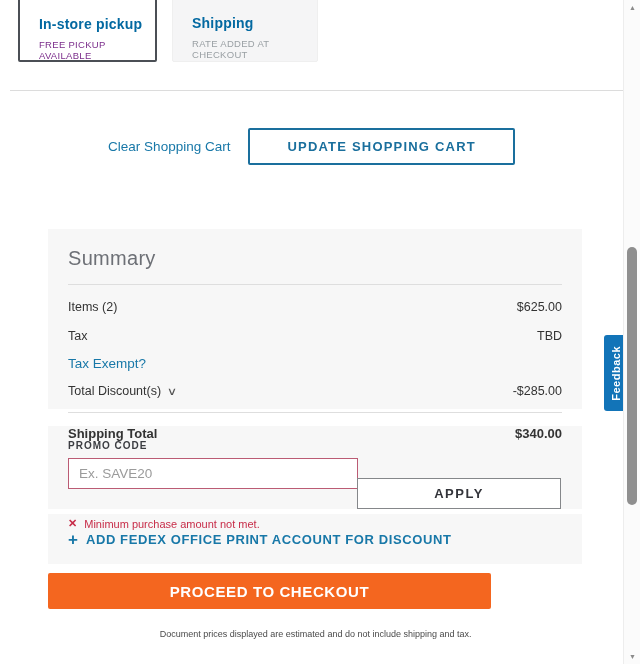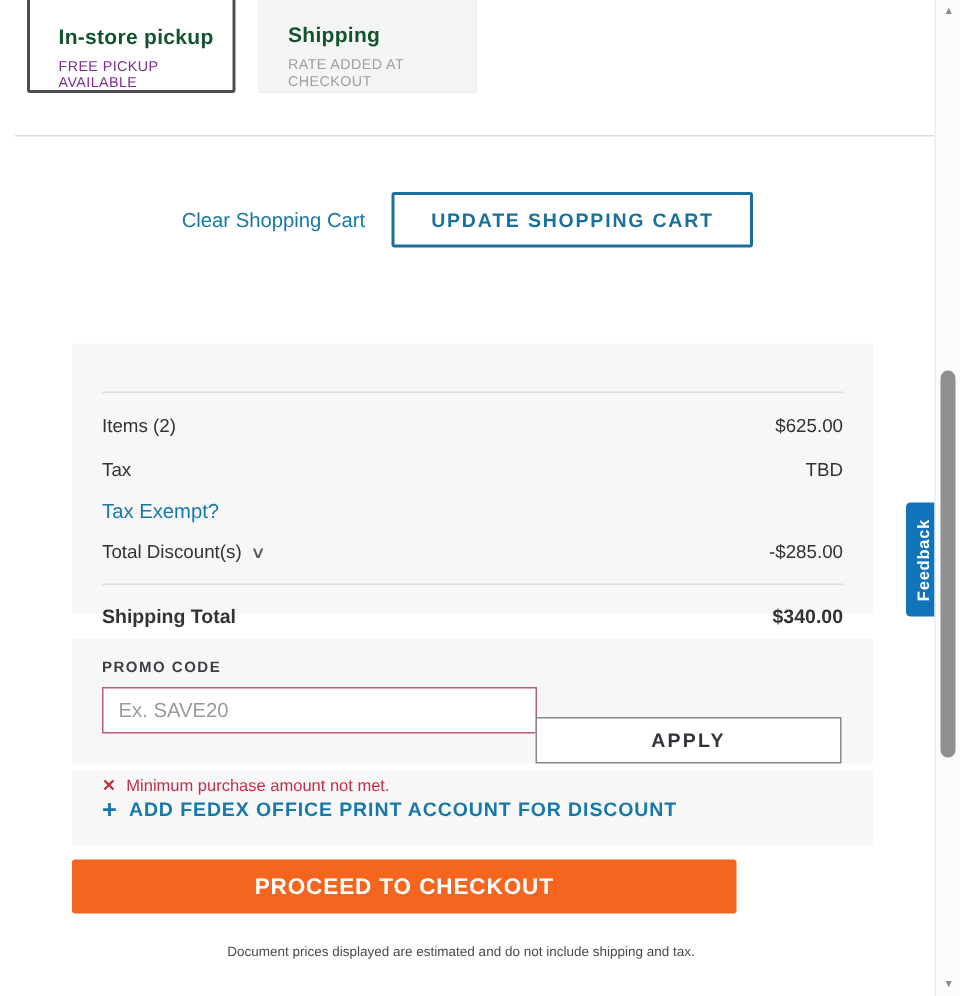--- a/index.html
+++ b/index.html
@@ -11,32 +11,32 @@
     -webkit-font-smoothing: antialiased;
   }
   .page { position: relative; width: 640px; height: 664px; }
   .content { position: absolute; top: 0; left: 0; width: 623px; height: 664px; }
 
   
   .tabs { display: flex; gap: 15px; margin-left: 18px; }
   .fcard { box-sizing: border-box; height: 68px; margin-top: -6px; padding: 20px 0 0 19px; border-radius: 2px; }
   .fcard.selected { width: 139px; background: #fff; border: 2px solid #4b4f55; }
   .fcard.unselected { width: 146px; background: #f5f5f6; border: 1px solid #efefef; }
-  .fcard-title { font-size: 14px; font-weight: bold; color: #14532d; letter-spacing: .2px; }
+  .fcard-title { font-size: 14px; font-weight: bold; color: #0369a1; letter-spacing: .2px; }
   .fcard-sub { margin-top: 7px; font-size: 9.5px; letter-spacing: .3px; font-weight: 500; }
   .fcard.selected .fcard-sub { color: var(--purple); }
   .fcard.unselected .fcard-sub { color: #9aa0a4; }
 
   .top-divider { border: none; border-top: 1px solid #dcdcdc; margin: 28px 0 0 10px; }
 
   
   .actions { margin-top: 37px; display: flex; align-items: center; justify-content: center; gap: 18px; }
   .link { color: var(--accent-blue); font-size: 13.5px; cursor: pointer; text-decoration: none; }
   .btn-outline-blue {
-    box-sizing: border-box; height: 37px; padding: 0 24px;
+    box-sizing: border-box; height: 37px; padding: 0 37px;
     background: #fff; border: 2px solid #1a6f9d; border-radius: 2px;
     color: #1a6f9d; font-size: 13px; font-weight: bold; letter-spacing: 1.2px;
     font-family: "Liberation Sans", sans-serif; cursor: pointer;
   }
 
   
   .panel { box-sizing: border-box; width: 534px; margin-left: 48px; background: #f7f7f7; }
   .panel-summary { margin-top: 64px; padding: 18px 20px 16px 20px; height: 180px; }
   .summary-title { font-size: 20px; color: #6d7076; letter-spacing: .3px; }
   .sum-divider { border: none; border-top: 1px solid #dedede; margin: 14px 0 0 0; }
@@ -72,21 +72,21 @@
   .plus { color: var(--accent-blue); font-size: 17px; font-weight: bold; margin-right: 8px; line-height: 1; }
   .acct-label { color: var(--accent-blue); font-size: 13px; font-weight: bold; letter-spacing: .6px; }
 
   
   .checkout-btn {
     display: block; box-sizing: border-box; width: 443px; height: 36px; margin: 9px 0 0 48px;
     background: var(--orange); border: none; border-radius: 2px;
     color: #fff; font-size: 15px; font-weight: bold; letter-spacing: .6px;
     font-family: "Liberation Sans", sans-serif; cursor: pointer;
   }
-  .footnote { margin: 18px auto 0 auto; width: 320px; text-align: left; font-size: 9px; line-height: 1.6; color: #4a4a4a; }
+  .footnote { margin: 18px auto 0 auto; width: 320px; text-align: right; font-size: 9px; line-height: 1.6; color: #4a4a4a; }
 
   
   .feedback {
     position: absolute; top: 335px; right: 13px; width: 23px; height: 76px;
     background: var(--feedback-blue); border-radius: 3px 0 0 3px;
     display: flex; align-items: center; justify-content: center; cursor: pointer;
   }
   .feedback span {
     writing-mode: vertical-rl; transform: rotate(180deg);
     color: #fff; font-size: 11px; font-weight: bold; letter-spacing: .5px;
@@ -117,20 +117,21 @@
     </div>
 
     <hr class="top-divider">
 
     <div class="actions">
       <a class="link">Clear Shopping Cart</a>
       <button class="btn-outline-blue">UPDATE SHOPPING CART</button>
     </div>
 
     <div class="panel panel-summary">
+      <div class="summary-title">Summary</div>
       <hr class="sum-divider">
       <div class="sum-row">
         <span>Items (2)</span>
         <span class="val">$625.00</span>
       </div>
       <div class="sum-row">
         <span>Tax</span>
         <span class="val">TBD</span>
       </div>
       <div class="tax-exempt">

